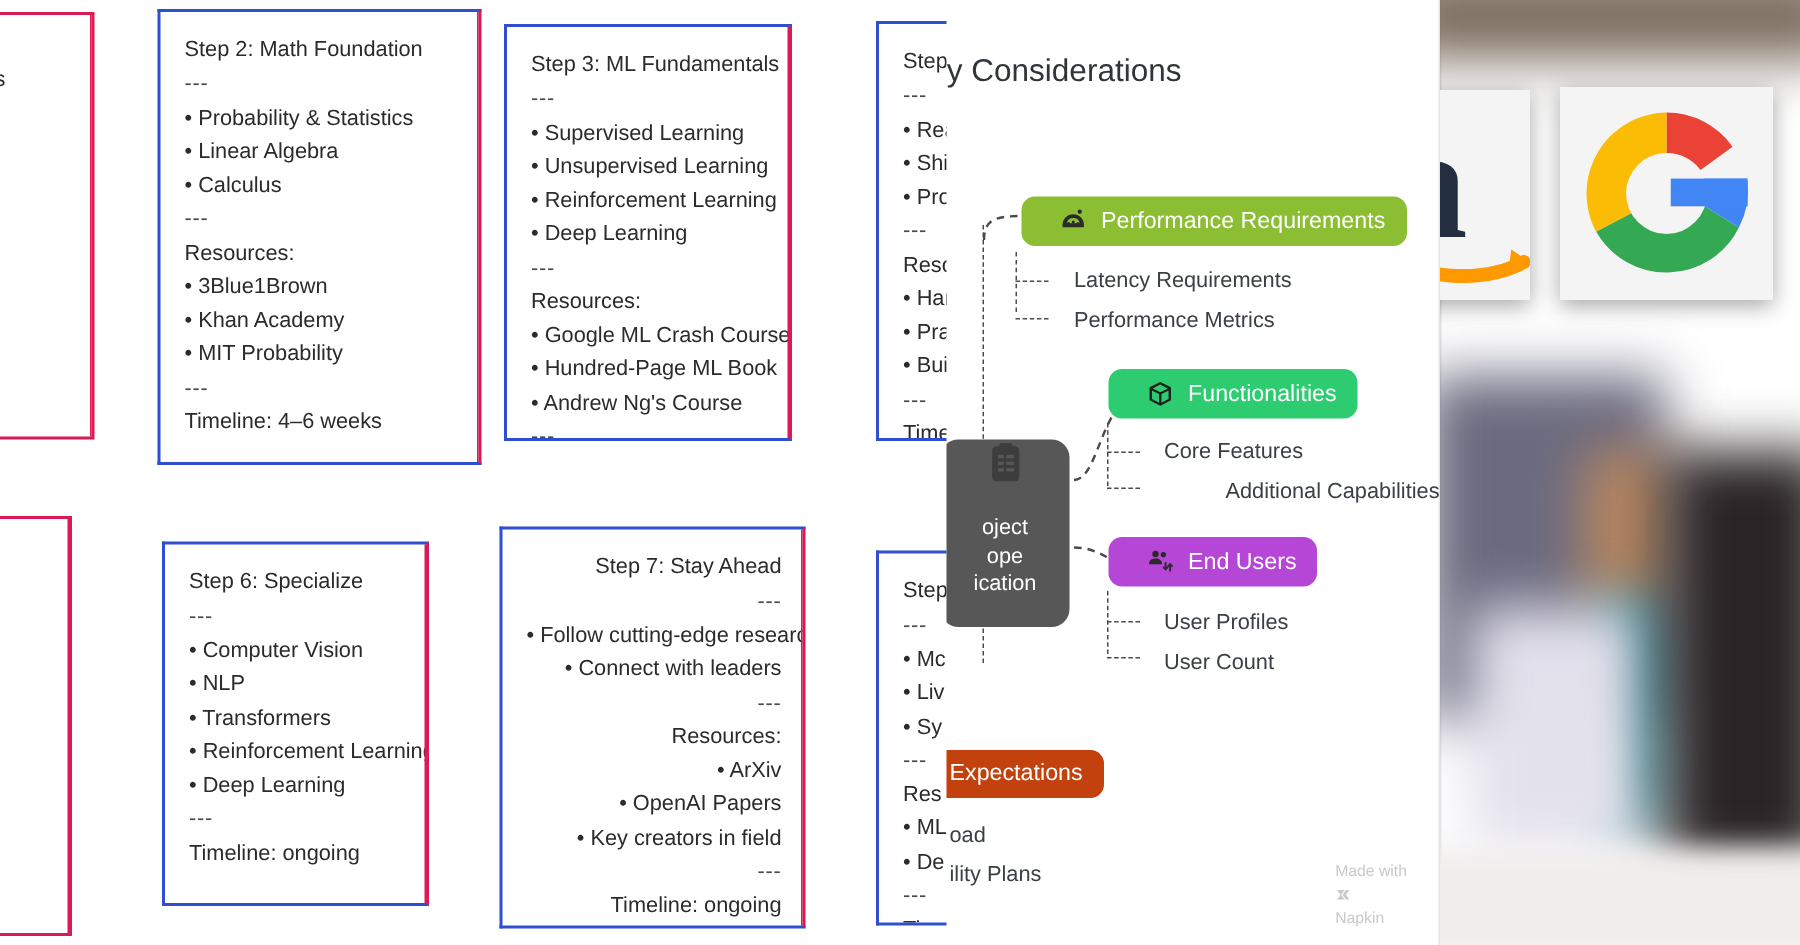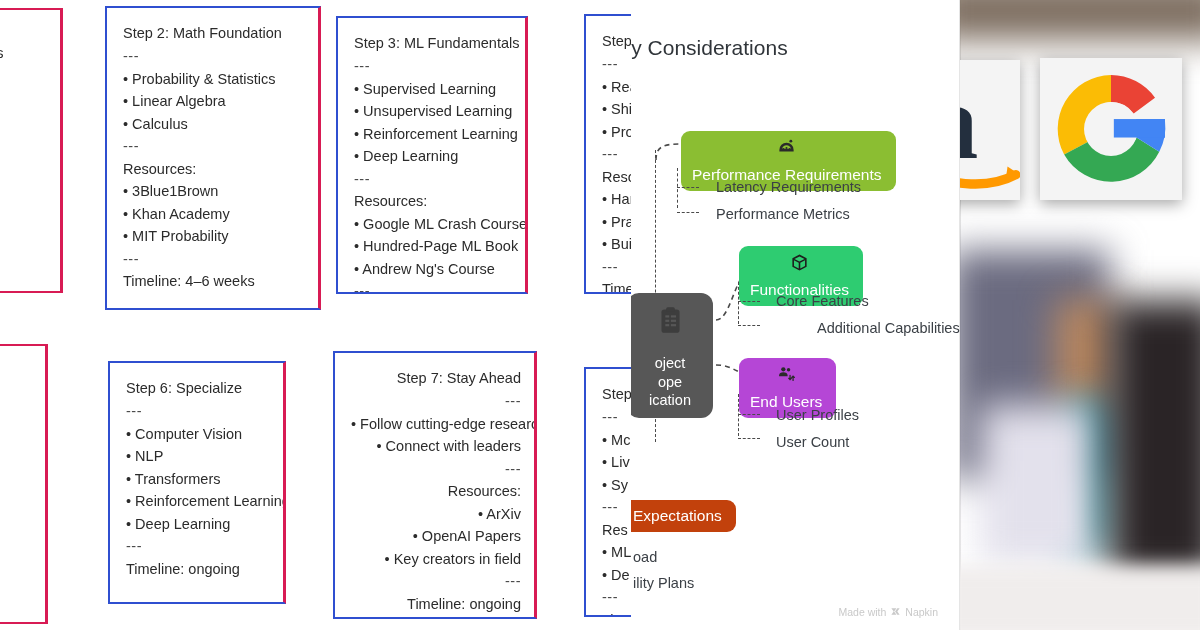--- a/index.html
+++ b/index.html
@@ -49,49 +49,49 @@
   }
   #napkin-inner{position:absolute;left:-631px;top:0;width:960px;height:630px;}
 
   #napkin-title{
     position:absolute;left:560px;top:36px;width:400px;
     font-size:21px;color:#30353a;white-space:nowrap;
   }
 
   .mm-node{
     position:absolute;display:flex;align-items:center;gap:9px;
-    border-radius:9px;padding:7px 14px 7px 11px;
+    border-radius:9px;padding:7px 14px 7px 25px;
     color:#ffffff;font-size:15.5px;white-space:nowrap;
     box-sizing:border-box;
-    flex-direction:column;
   }
   .mm-node .mm-ic{display:flex;align-items:center;}
   .mm-sub{
     position:absolute;font-size:14.5px;color:#3b4046;white-space:nowrap;
   }
 
   #mm-center{
     position:absolute;left:627px;top:293px;width:86px;height:125px;
     background:#575757;border-radius:12px;color:#fff;
     display:flex;flex-direction:column;align-items:center;
-    padding-top:12px;box-sizing:border-box;
+    padding-top:0;box-sizing:border-box;
   }
   #mm-center .mc-text{
     font-size:14.5px;line-height:1.28;text-align:center;margin-top:14px;
     white-space:nowrap;
   }
 
   .dash{position:absolute;border-color:#4a4a4a;}
   .dash.v{border-left:1.6px dashed #4a4a4a;}
   .dash.h{border-top:1.6px dashed #4a4a4a;}
 
   #napkin-watermark{
     position:absolute;right:22px;bottom:12px;
     font-size:10.5px;color:#c9c9c9;display:flex;align-items:flex-start;gap:4px;
     white-space:nowrap;
+    flex-direction:column;
   }
 
   
   #photo-strip{
     position:absolute;left:960px;top:0;width:240px;height:630px;overflow:hidden;
   }
   #photo-bg{
     position:absolute;inset:-40px;
     background:
       radial-gradient(circle at 20% 88%, rgba(255,255,255,.95) 0 12%, rgba(255,255,255,0) 38%),

